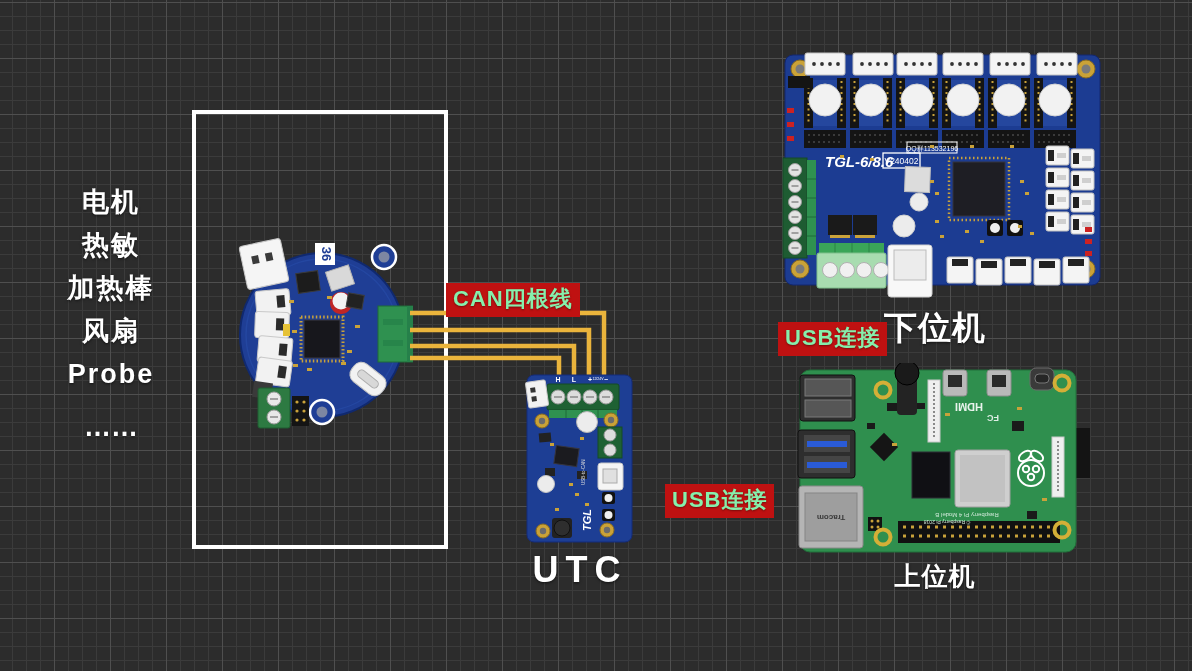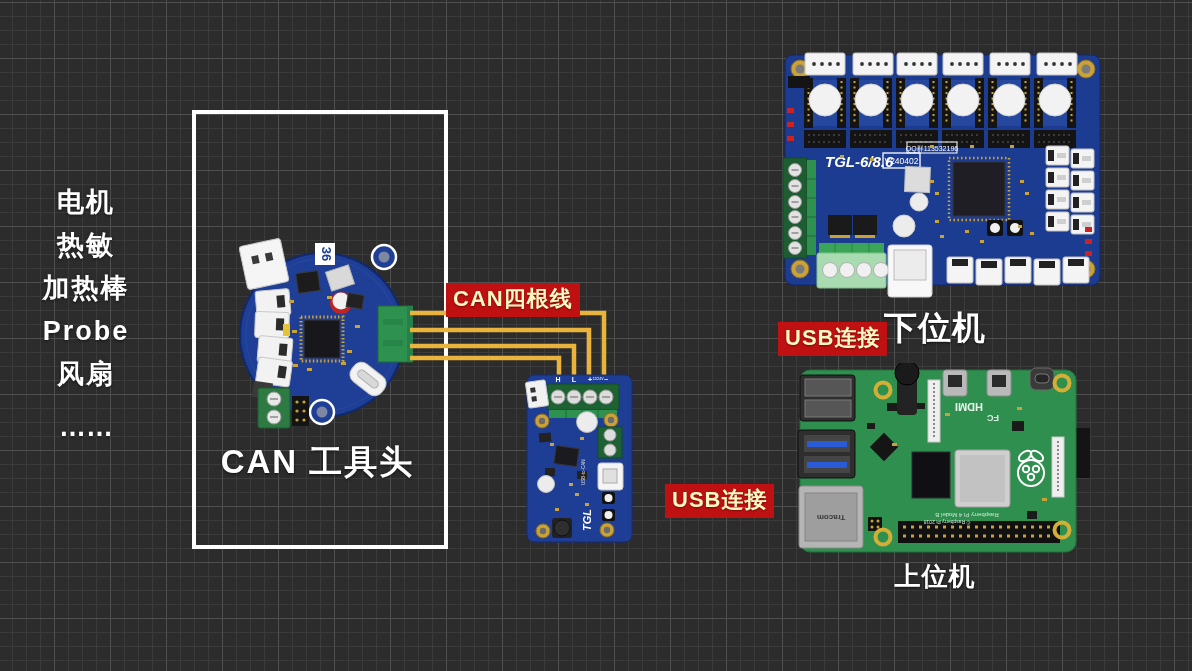--- a/index.html
+++ b/index.html
@@ -15,51 +15,51 @@
     background-position:54px 2px,54px 2px,12px 2px,12px 2px;
     font-family:"Liberation Sans","DejaVu Sans",sans-serif;
     color:#fff;
   }
   .abs{position:absolute;}
   .wlabel{
     color:#fff;font-weight:700;text-align:center;
     text-shadow:0 1px 3px rgba(0,0,0,.6);
     white-space:nowrap;
   }
-  .left-list{left:12px;top:181px;width:148px;font-size:27px;line-height:43px;letter-spacing:2px;}
+  .left-list{left:37px;top:181px;width:148px;font-size:27px;line-height:43px;letter-spacing:2px;}
   .left-list span{display:block;}
   .left-list span:last-child{margin-top:10px;letter-spacing:0;}
   .outline-box{
     left:192px;top:110px;width:248px;height:431px;
     border:4px solid #ffffff;
   }
   .redlabel{
-    background:#bf1111;color:#fef9c3;font-weight:700;font-size:22px;
+    background:#bf1111;color:#86efac;font-weight:700;font-size:22px;
     padding:1px 7px 3px 7px;letter-spacing:1px;white-space:nowrap;
     text-shadow:0 1px 2px rgba(0,0,0,.4);
     text-align:right;
   }
   .toolhead-label{left:205px;top:440px;width:225px;font-size:33px;letter-spacing:2px;}
   .utc-label{left:523px;top:549px;width:114px;font-size:36px;letter-spacing:7px;}
   .lower-label{left:855px;top:306px;width:160px;font-size:33px;letter-spacing:1px;}
   .host-label{left:855px;top:559px;width:160px;font-size:26px;letter-spacing:1px;}
   svg{display:block;}
   svg text{font-family:"Liberation Sans","DejaVu Sans",sans-serif;}
 </style>
 </head>
 <body>
 
 <div id="stage">
 
   <div class="abs wlabel left-list">
     <span>电机</span>
     <span>热敏</span>
     <span>加热棒</span>
+    <span>风扇</span>
     <span>Probe</span>
-    <span>风扇</span>
     <span>……</span>
   </div>
 
   <div class="abs outline-box"></div>
 
   <svg class="abs" style="left:237px;top:232px;" width="176" height="200" viewBox="0 0 176 200">
     <circle cx="85" cy="103" r="82" fill="#1f3e95" stroke="#10296f" stroke-width="2"></circle>
     <circle cx="85" cy="103" r="76" fill="none" stroke="#2a4fae" stroke-width="1.5" opacity="0.5"></circle>
 
     <g>
@@ -165,21 +165,20 @@
     <g fill="none" stroke="#eab43c" stroke-width="4.5">
       <polyline points="0,13 194,13 194,85"></polyline>
       <polyline points="0,30 179,30 179,85"></polyline>
       <polyline points="0,46 164,46 164,85"></polyline>
       <polyline points="0,58 149,58 149,85"></polyline>
     </g>
   </svg>
 
   <div class="abs redlabel" style="left:446px;top:283px;">CAN四根线</div>
 
-  <div class="abs wlabel toolhead-label">CAN 工具头</div>
 
   <svg class="abs" style="left:525px;top:373px;" width="110" height="172" viewBox="0 0 110 172">
     <rect x="2" y="2" width="105" height="167" rx="7" fill="#1d3e94" stroke="#132a7a"></rect>
 
     <g fill="#ffffff" font-weight="700" font-size="7" text-anchor="middle">
       <text x="33" y="9">H</text>
       <text x="49" y="9">L</text>
       <text x="65" y="9">+</text>
       <text x="81" y="9">−</text>
       <text x="73" y="7" font-size="3.5" font-weight="400">12/24V</text>
@@ -270,20 +269,21 @@
     <g fill="#c9a23a">
       <rect x="55" y="64" width="4" height="3"></rect>
         <rect x="25" y="70" width="4" height="3"></rect>
         <rect x="50" y="120" width="4" height="3"></rect>
       <rect x="60" y="130" width="4" height="3"></rect>
         <rect x="30" y="135" width="4" height="3"></rect>
         <rect x="44" y="110" width="4" height="3"></rect>
     </g>
   </svg>
 
+  <div class="abs wlabel utc-label">UTC</div>
 
   <div class="abs redlabel" style="left:665px;top:484px;">USB连接</div>
 
   <svg class="abs" style="left:780px;top:50px;" width="322" height="250" viewBox="0 0 322 250">
     <defs>
       <g id="drv">
         <rect x="-21" y="0" width="9" height="50" fill="#141414"></rect>
         <rect x="12" y="0" width="9" height="50" fill="#141414"></rect>
         <line x1="-16.5" y1="3" x2="-16.5" y2="47" stroke="#c9a23a" stroke-width="2" stroke-dasharray="2,3.5"></line>
         <line x1="16.5" y1="3" x2="16.5" y2="47" stroke="#c9a23a" stroke-width="2" stroke-dasharray="2,3.5"></line>

